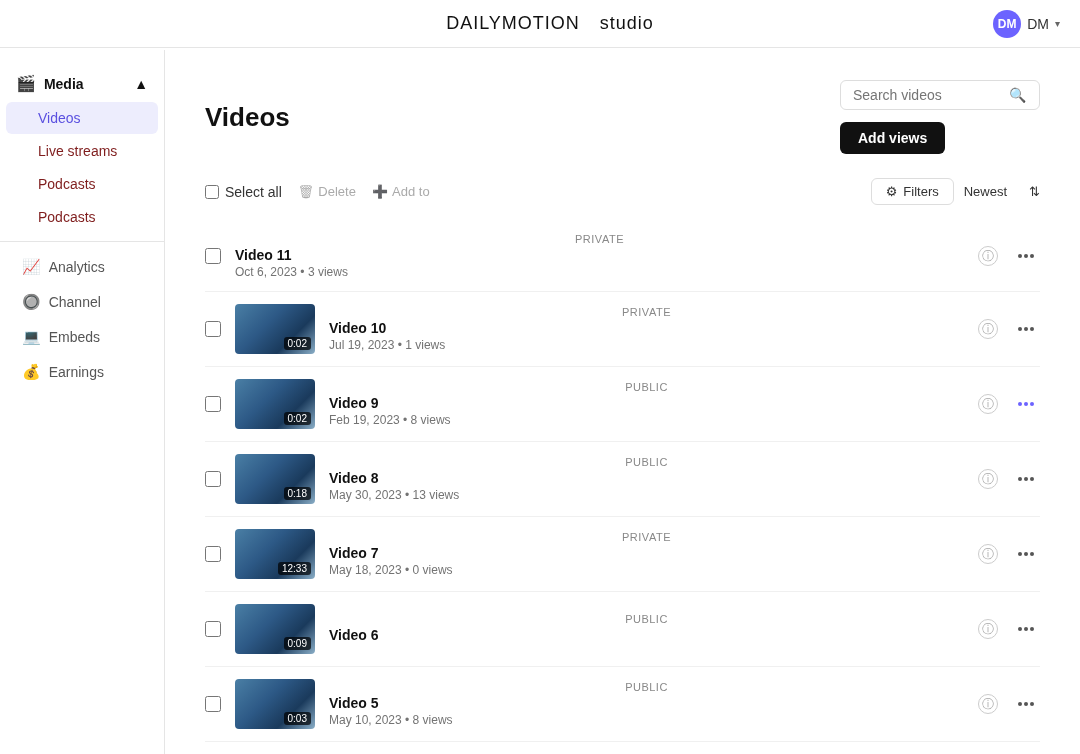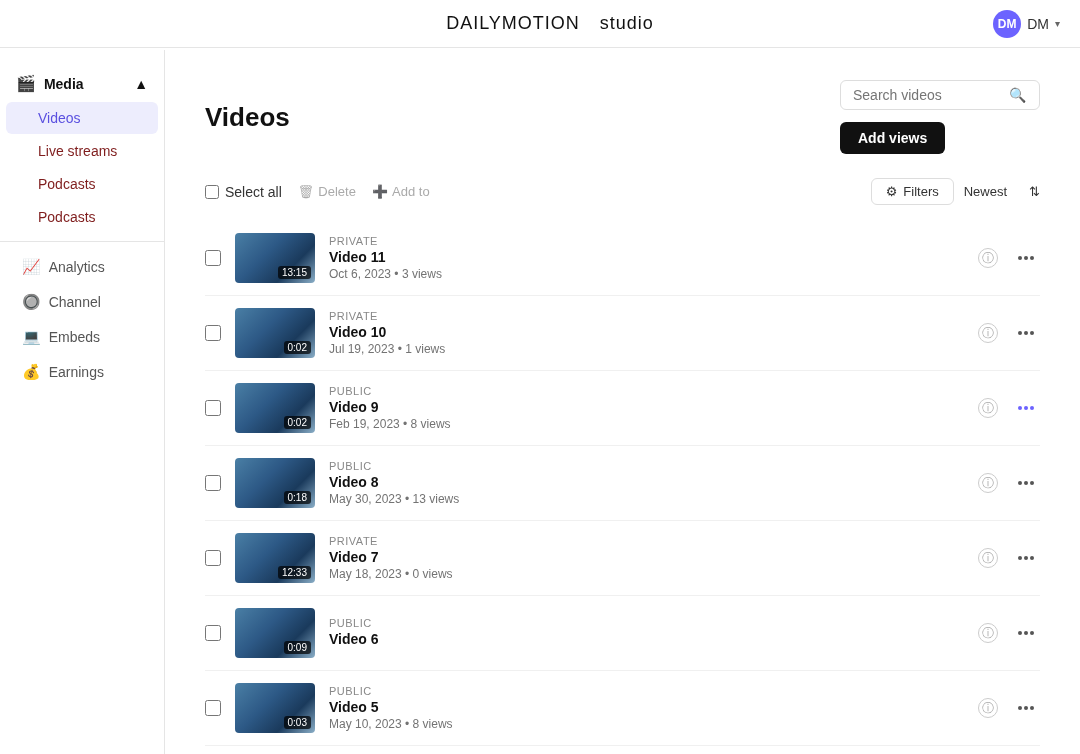--- a/index.html
+++ b/index.html
@@ -114,20 +114,21 @@
       background: linear-gradient(135deg, #4a7fa5 0%, #2d5986 40%, #1a3a5c 70%, #8bafc8 100%);
     }
     .thumb-duration {
       position: absolute; bottom: 4px; right: 4px; background: rgba(0,0,0,0.7);
       color: #fff; font-size: 10px; padding: 1px 4px; border-radius: 3px;
     }
     .video-info { flex: 1; min-width: 0; }
     .video-visibility {
       font-size: 11px; color: #888; text-transform: uppercase; letter-spacing: 0.5px;
       margin-bottom: 2px;
+      text-align: center;
     }
     .video-title { font-size: 14px; font-weight: 600; color: #111; margin-bottom: 2px; }
     .video-meta { font-size: 12px; color: #737373; }
     .info-icon {
       width: 20px; height: 20px; border-radius: 50%; border: 1px solid #ccc;
       display: flex; align-items: center; justify-content: center; color: #aaa;
       font-size: 12px; cursor: pointer; flex-shrink: 0;
     }
     .more-btn {
       display: flex; align-items: center; gap: 2px; cursor: pointer; padding: 4px 6px;
@@ -232,24 +233,20 @@
         <div class="sort-btn">
           <span>Newest</span>
           <span>⇅</span>
         </div>
       </div>
     </div>
 
     <div class="video-list" id="video-list">
         <div class="video-row">
     <input type="checkbox" class="row-checkbox" style="">
-    <div class="video-thumb">
-      <div class="thumb-gradient"></div>
-      <span class="thumb-duration">13:15</span>
-    </div>
     <div class="video-info">
       <div class="video-visibility">PRIVATE</div>
       <div class="video-title">Video 11</div>
       <div class="video-meta">Oct 6, 2023 • 3 views</div>
     </div>
     <div class="info-icon">ⓘ</div>
     <div class="more-btn">
       <span class="dot"></span>
       <span class="dot"></span>
       <span class="dot"></span>

